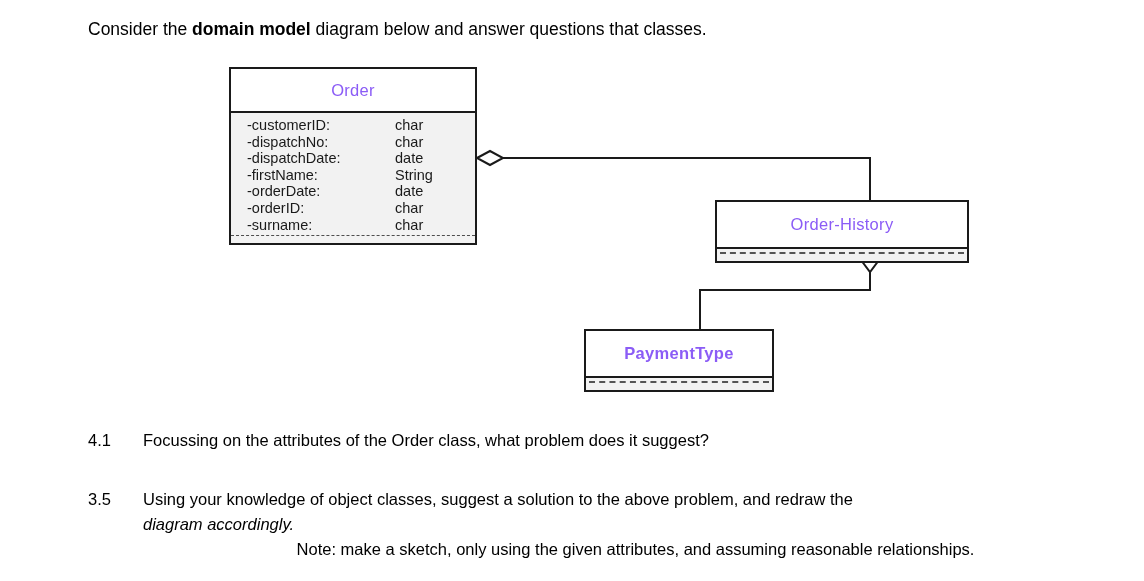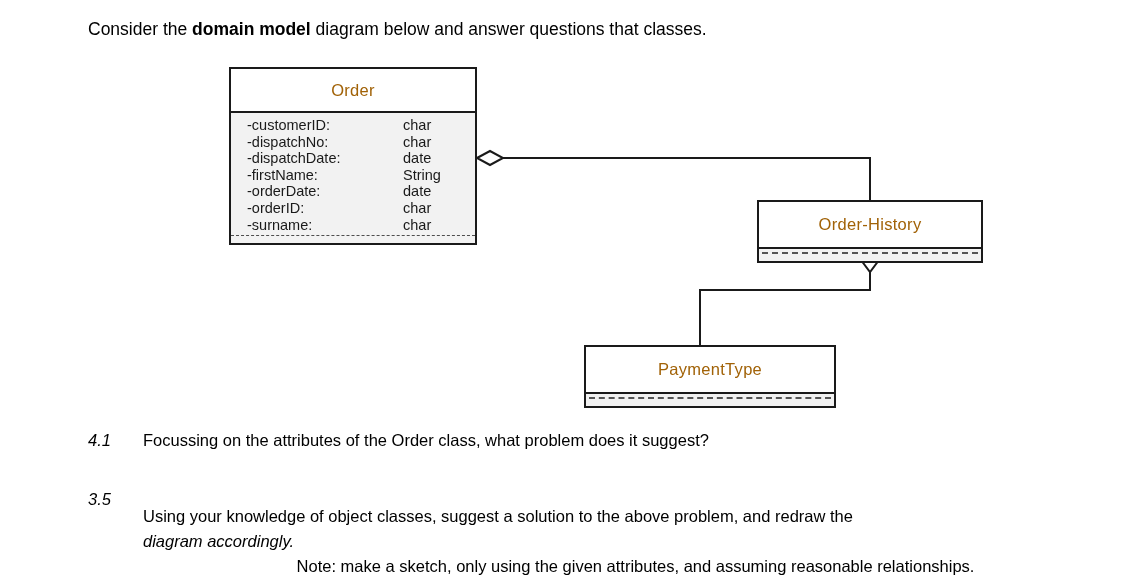--- a/index.html
+++ b/index.html
@@ -41,21 +41,21 @@
   .uml-class {
     position: absolute;
     box-sizing: border-box;
     border: 2px solid #1a1a1a;
     background: #ffffff;
   }
   .uml-name {
     text-align: center;
     font-size: 16.5px;
     letter-spacing: .3px;
-    color: #a16207;
+    color: #8b5cf6;
     background: #ffffff;
   }
   .uml-attrs {
     background: #f2f2f2;
     border-top: 2px solid #1a1a1a;
     padding: 4px 0 2px 0;
   }
   .uml-ops {
     background: #f2f2f2;
     border-top: 1px dashed #4d4d4d;
@@ -75,70 +75,69 @@
     top: 3px;
     border-top: 2px dashed #555;
   }
 
   .attr-row {
     display: flex;
     font-size: 14.5px;
     line-height: 16.6px;
     color: #1a1a1a;
     padding-left: 16px;
-    gap: 8px;
   }
   .attr-name { width: 112px; flex: 0 0 112px; }
   .attr-type { flex: 1 1 auto; margin-left: 36px; }
 
   
   #class-order {
     left: 229px;
     top: 12px;
     width: 248px;
   }
   #class-order .uml-name { height: 42px; line-height: 42px; }
 
   #class-order-history {
-    left: 757px;
+    left: 715px;
     top: 145px;
-    width: 226px;
+    width: 254px;
   }
   #class-order-history .uml-name { height: 45px; line-height: 45px; }
 
   #class-payment-type {
     left: 584px;
-    top: 290px;
-    width: 252px;
+    top: 274px;
+    width: 190px;
+    font-weight: bold;
   }
   #class-payment-type .uml-name { height: 45px; line-height: 45px; }
 
   
   .question {
     position: absolute;
     font-size: 16.5px;
     line-height: 25px;
     color: #000000;
   }
   .q-num {
     position: absolute;
     left: 88px;
     font-size: 16.5px;
-    font-style: italic;
   }
   .q-body {
     position: absolute;
     left: 143px;
     width: 930px;
   }
   .bold { font-weight: normal; }
 
   #q41 { top: 428px; }
   #q42 { top: 487px; }
-  #q42 .q-body { width: 985px; margin-top: 17px; }
+  #q42 .q-body { width: 985px; }
   #q42-line2 { position: relative; font-style: italic; }
   #q42-note { position: relative; text-align: center; }
 </style>
 </head>
 <body>
 
 <div id="intro-line">
   <span>Consider the </span><span class="bold">domain model</span><span> diagram below and answer questions that classes.</span>
 </div>
 

